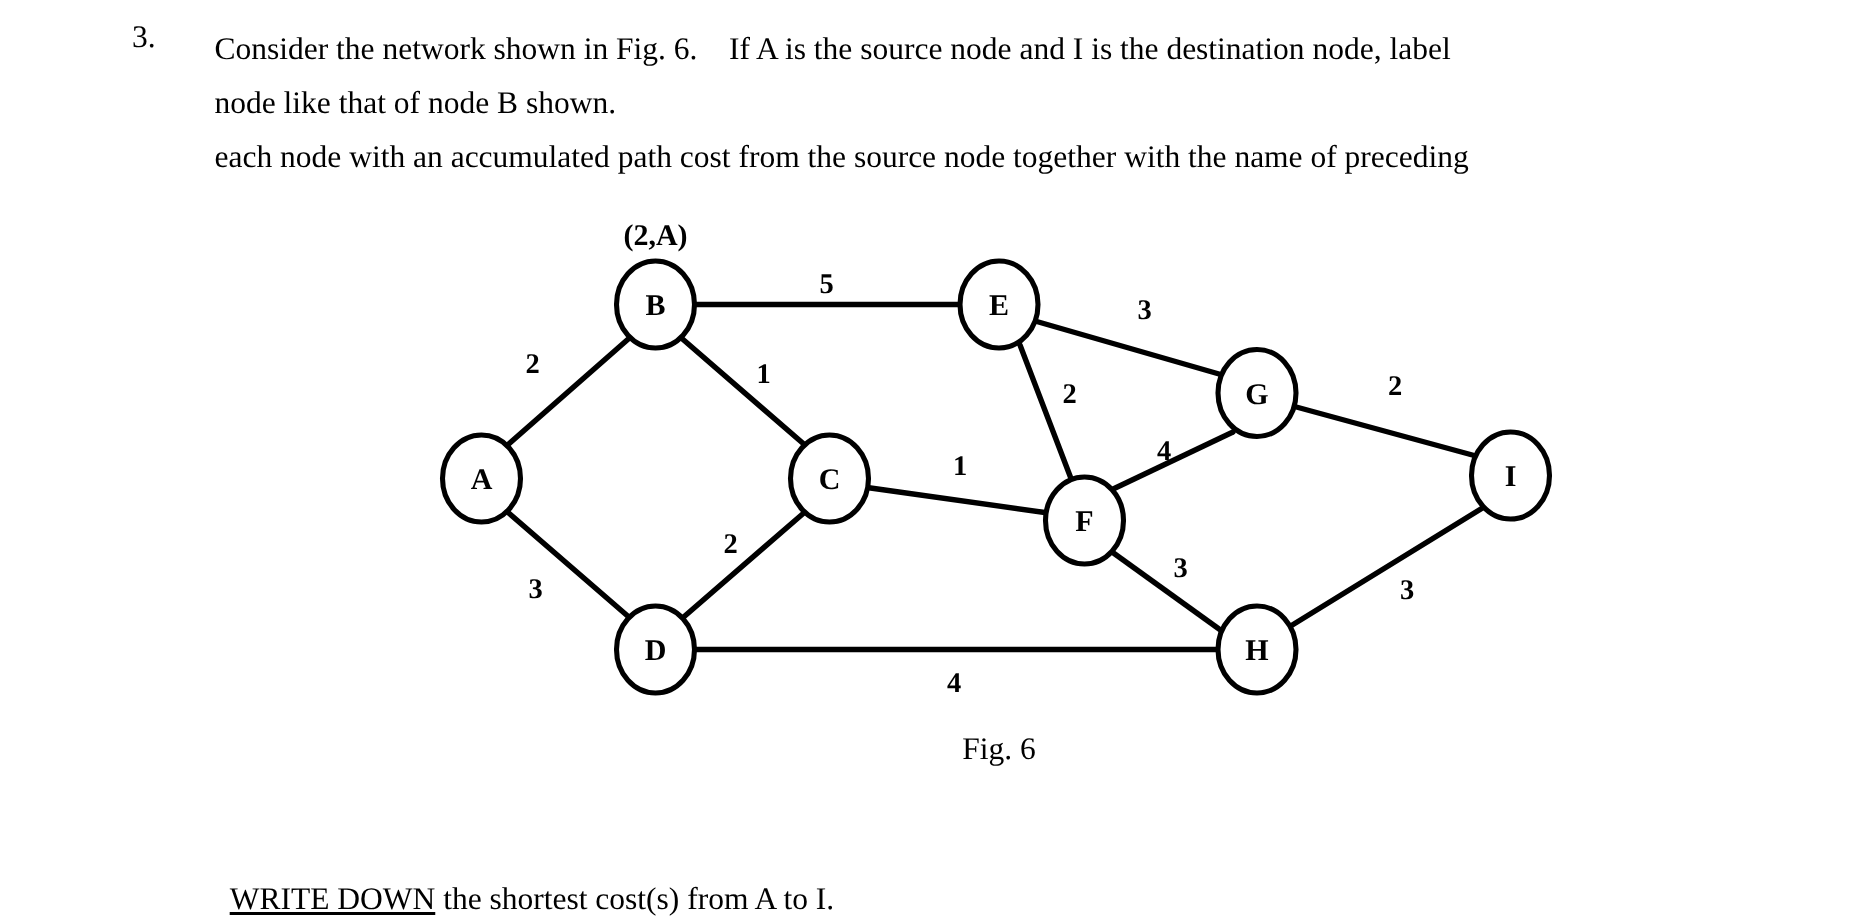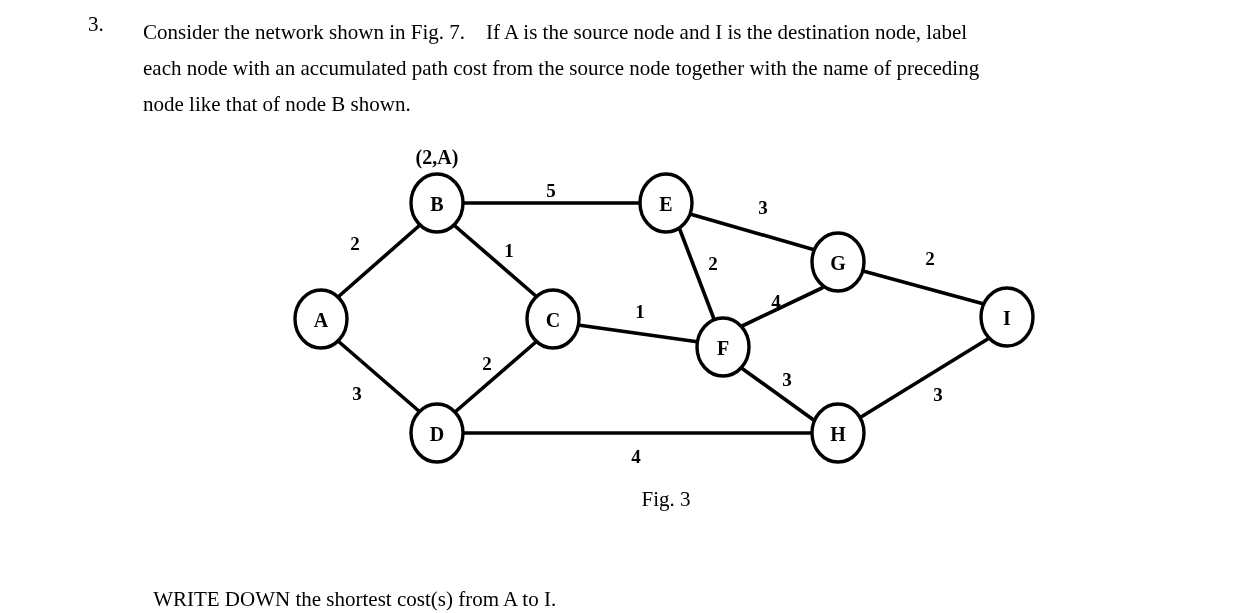--- a/index.html
+++ b/index.html
@@ -99,31 +99,31 @@
   }
 
   
   #instruction-line {
     position: absolute;
     left: 143px;
     top: 562px;
     font-size: 21px;
     white-space: pre;
   }
-  #instruction-line .emph { }
+  #instruction-line .emph { text-decoration: underline; }
 </style>
 </head>
 <body>
 
 <div id="question-block">
   <div class="q-number">3.</div>
   <div class="q-body">
-    <span class="q-line">Consider the network shown in Fig. 7.    If A is the source node and I is the destination node, label</span>
+    <span class="q-line">Consider the network shown in Fig. 6.    If A is the source node and I is the destination node, label</span>
+    <span class="q-line">node like that of node B shown.</span>
     <span class="q-line">each node with an accumulated path cost from the source node together with the name of preceding</span>
-    <span class="q-line">node like that of node B shown.</span>
   </div>
 </div>
 
 <div id="figure">
   <svg width="1242" height="613" viewBox="0 0 1242 613" xmlns="http://www.w3.org/2000/svg">
     <g id="edges-layer">
         <line class="edge-line" x1="338" y1="297" x2="420" y2="225"></line>
         <line class="edge-line" x1="338" y1="341" x2="420" y2="412"></line>
         <line class="edge-line" x1="463" y1="203" x2="640" y2="203"></line>
         <line class="edge-line" x1="455" y1="226" x2="537" y2="297"></line>
@@ -187,18 +187,18 @@
         <text class="edge-weight" x="763" y="207">3</text>
         <text class="edge-weight" x="776" y="301">4</text>
         <text class="edge-weight" x="787" y="379">3</text>
         <text class="edge-weight" x="930" y="258">2</text>
         <text class="edge-weight" x="938" y="394">3</text>
       </g>
     <g id="costlabel-layer">
         <text class="node-cost" x="437" y="157">(2,A)</text>
       </g>
   </svg>
-  <div class="fig-caption">Fig. 3</div>
+  <div class="fig-caption">Fig. 6</div>
 </div>
 
 <div id="instruction-line">
   <span class="emph">WRITE DOWN</span><span> the shortest cost(s) from A to I.</span>
 </div>
 
 </body></html>

